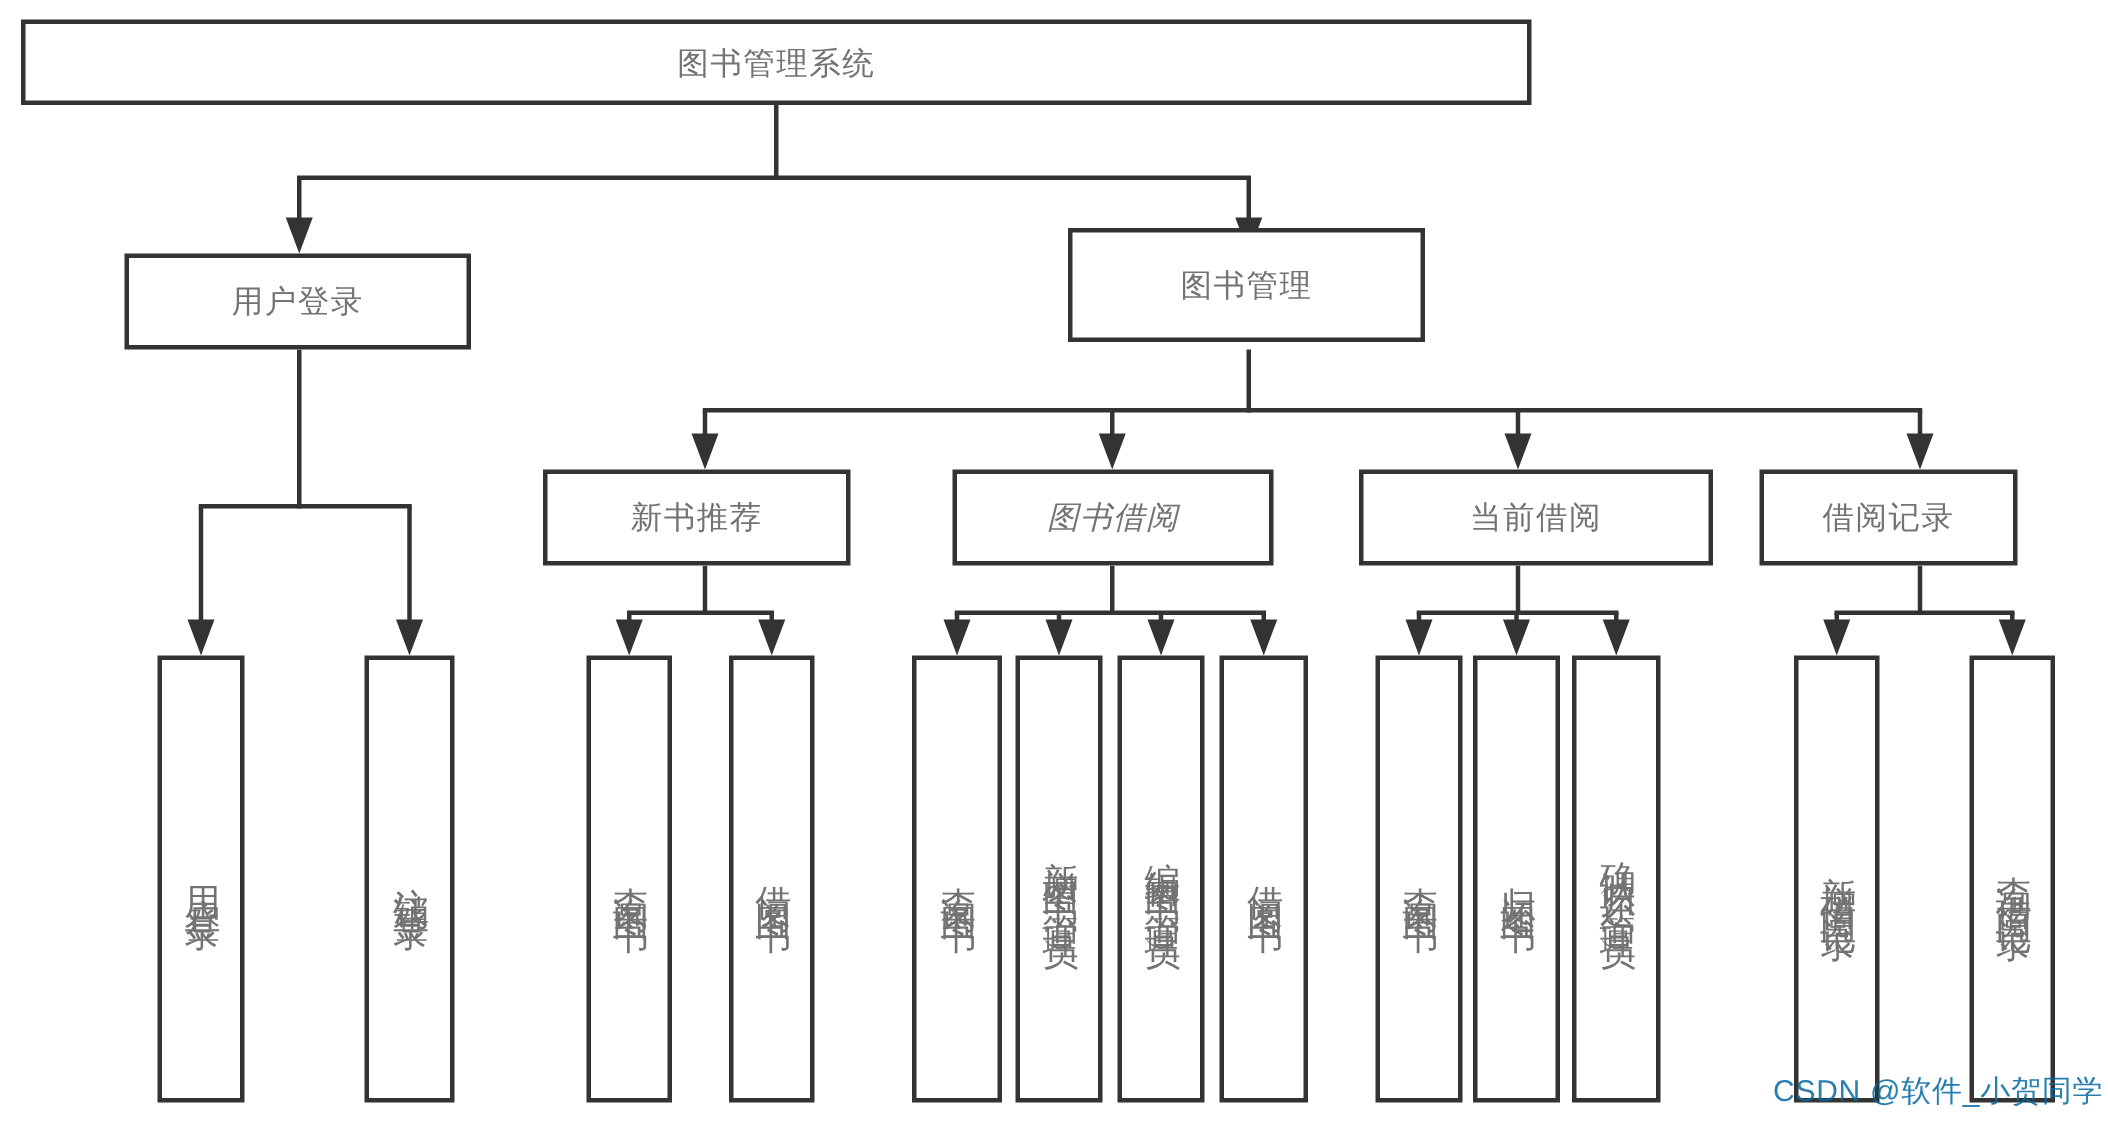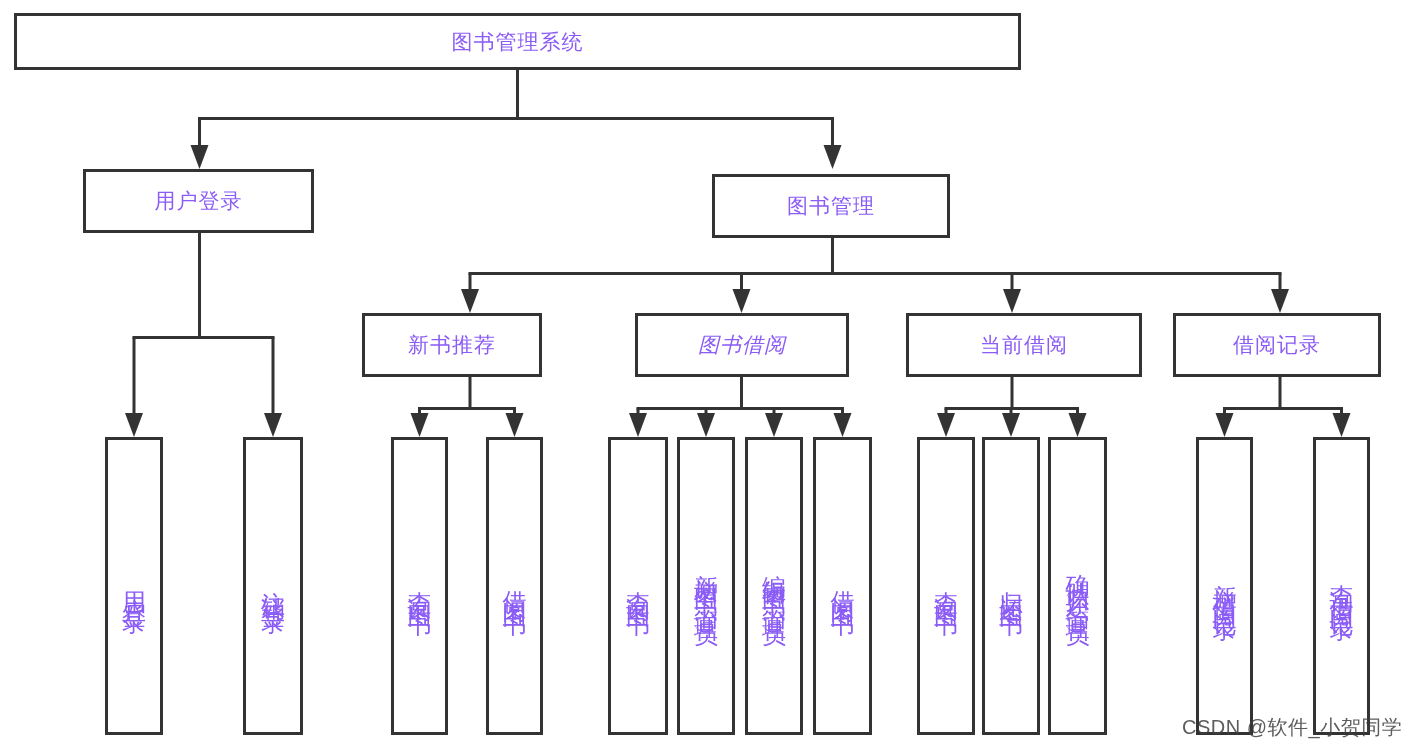--- a/index.html
+++ b/index.html
@@ -17,65 +17,65 @@
     width: 1405px; height: 747px;
   }
   .box {
     position: absolute;
     box-sizing: border-box;
     border: 3px solid #333333;
     background: #ffffff;
     display: flex;
     align-items: center;
     justify-content: center;
-    color: #8b5cf6;
+    color: #737373;
   }
   .hbox {
     font-size: 21px;
     letter-spacing: 1px;
     white-space: nowrap;
   }
   .vbox {
     writing-mode: vertical-rl;
     text-orientation: mixed;
     font-size: 24px;
     letter-spacing: 7px;
     line-height: 1;
   }
   
   .n-root   { left: 14px;   top: 13px;  width: 1007px; height: 57px; }
   
   .n-login  { left: 83px;   top: 169px; width: 231px;  height: 64px; }
-  .n-mgmt   { left: 712px;  top: 174px; width: 238px;  height: 64px; }
-  
-  .n-rec    { left: 362px;  top: 313px; width: 180px;  height: 64px; }
+  .n-mgmt   { left: 712px;  top: 152px; width: 238px;  height: 76px; }
+  
+  .n-rec    { left: 362px;  top: 313px; width: 205px;  height: 64px; }
   .n-bor    { left: 635px;  top: 313px; width: 214px;  height: 64px; font-style: italic; }
   .n-cur    { left: 906px;  top: 313px; width: 236px;  height: 64px; }
-  .n-recd   { left: 1173px; top: 313px; width: 208px;  height: 64px; }
+  .n-recd   { left: 1173px; top: 313px; width: 172px;  height: 64px; }
   
   .leaf     { top: 437px; height: 298px; }
   .lf1  { left: 105px;  width: 58px; }
   .lf2  { left: 243px;  width: 60px; }
   .lf3  { left: 391px;  width: 57px; }
   .lf4  { left: 486px;  width: 57px; }
   .lf5  { left: 608px;  width: 60px; }
   .lf6  { left: 677px;  width: 58px; }
   .lf7  { left: 745px;  width: 58px; }
   .lf8  { left: 813px;  width: 59px; }
   .lf9  { left: 917px;  width: 58px; }
   .lf10 { left: 982px;  width: 58px; }
   .lf11 { left: 1048px; width: 59px; }
   .lf12 { left: 1196px; width: 57px; }
   .lf13 { left: 1313px; width: 57px; }
   #watermark {
     position: absolute;
     left: 1182px;
     top: 714px;
     font-size: 20px;
-    color: #404040;
+    color: #0369a1;
     opacity: 0.85;
     white-space: nowrap;
     z-index: 5;
     letter-spacing: 0.5px;
   }
 </style>
 </head>
 <body>
 
 <div id="canvas">

